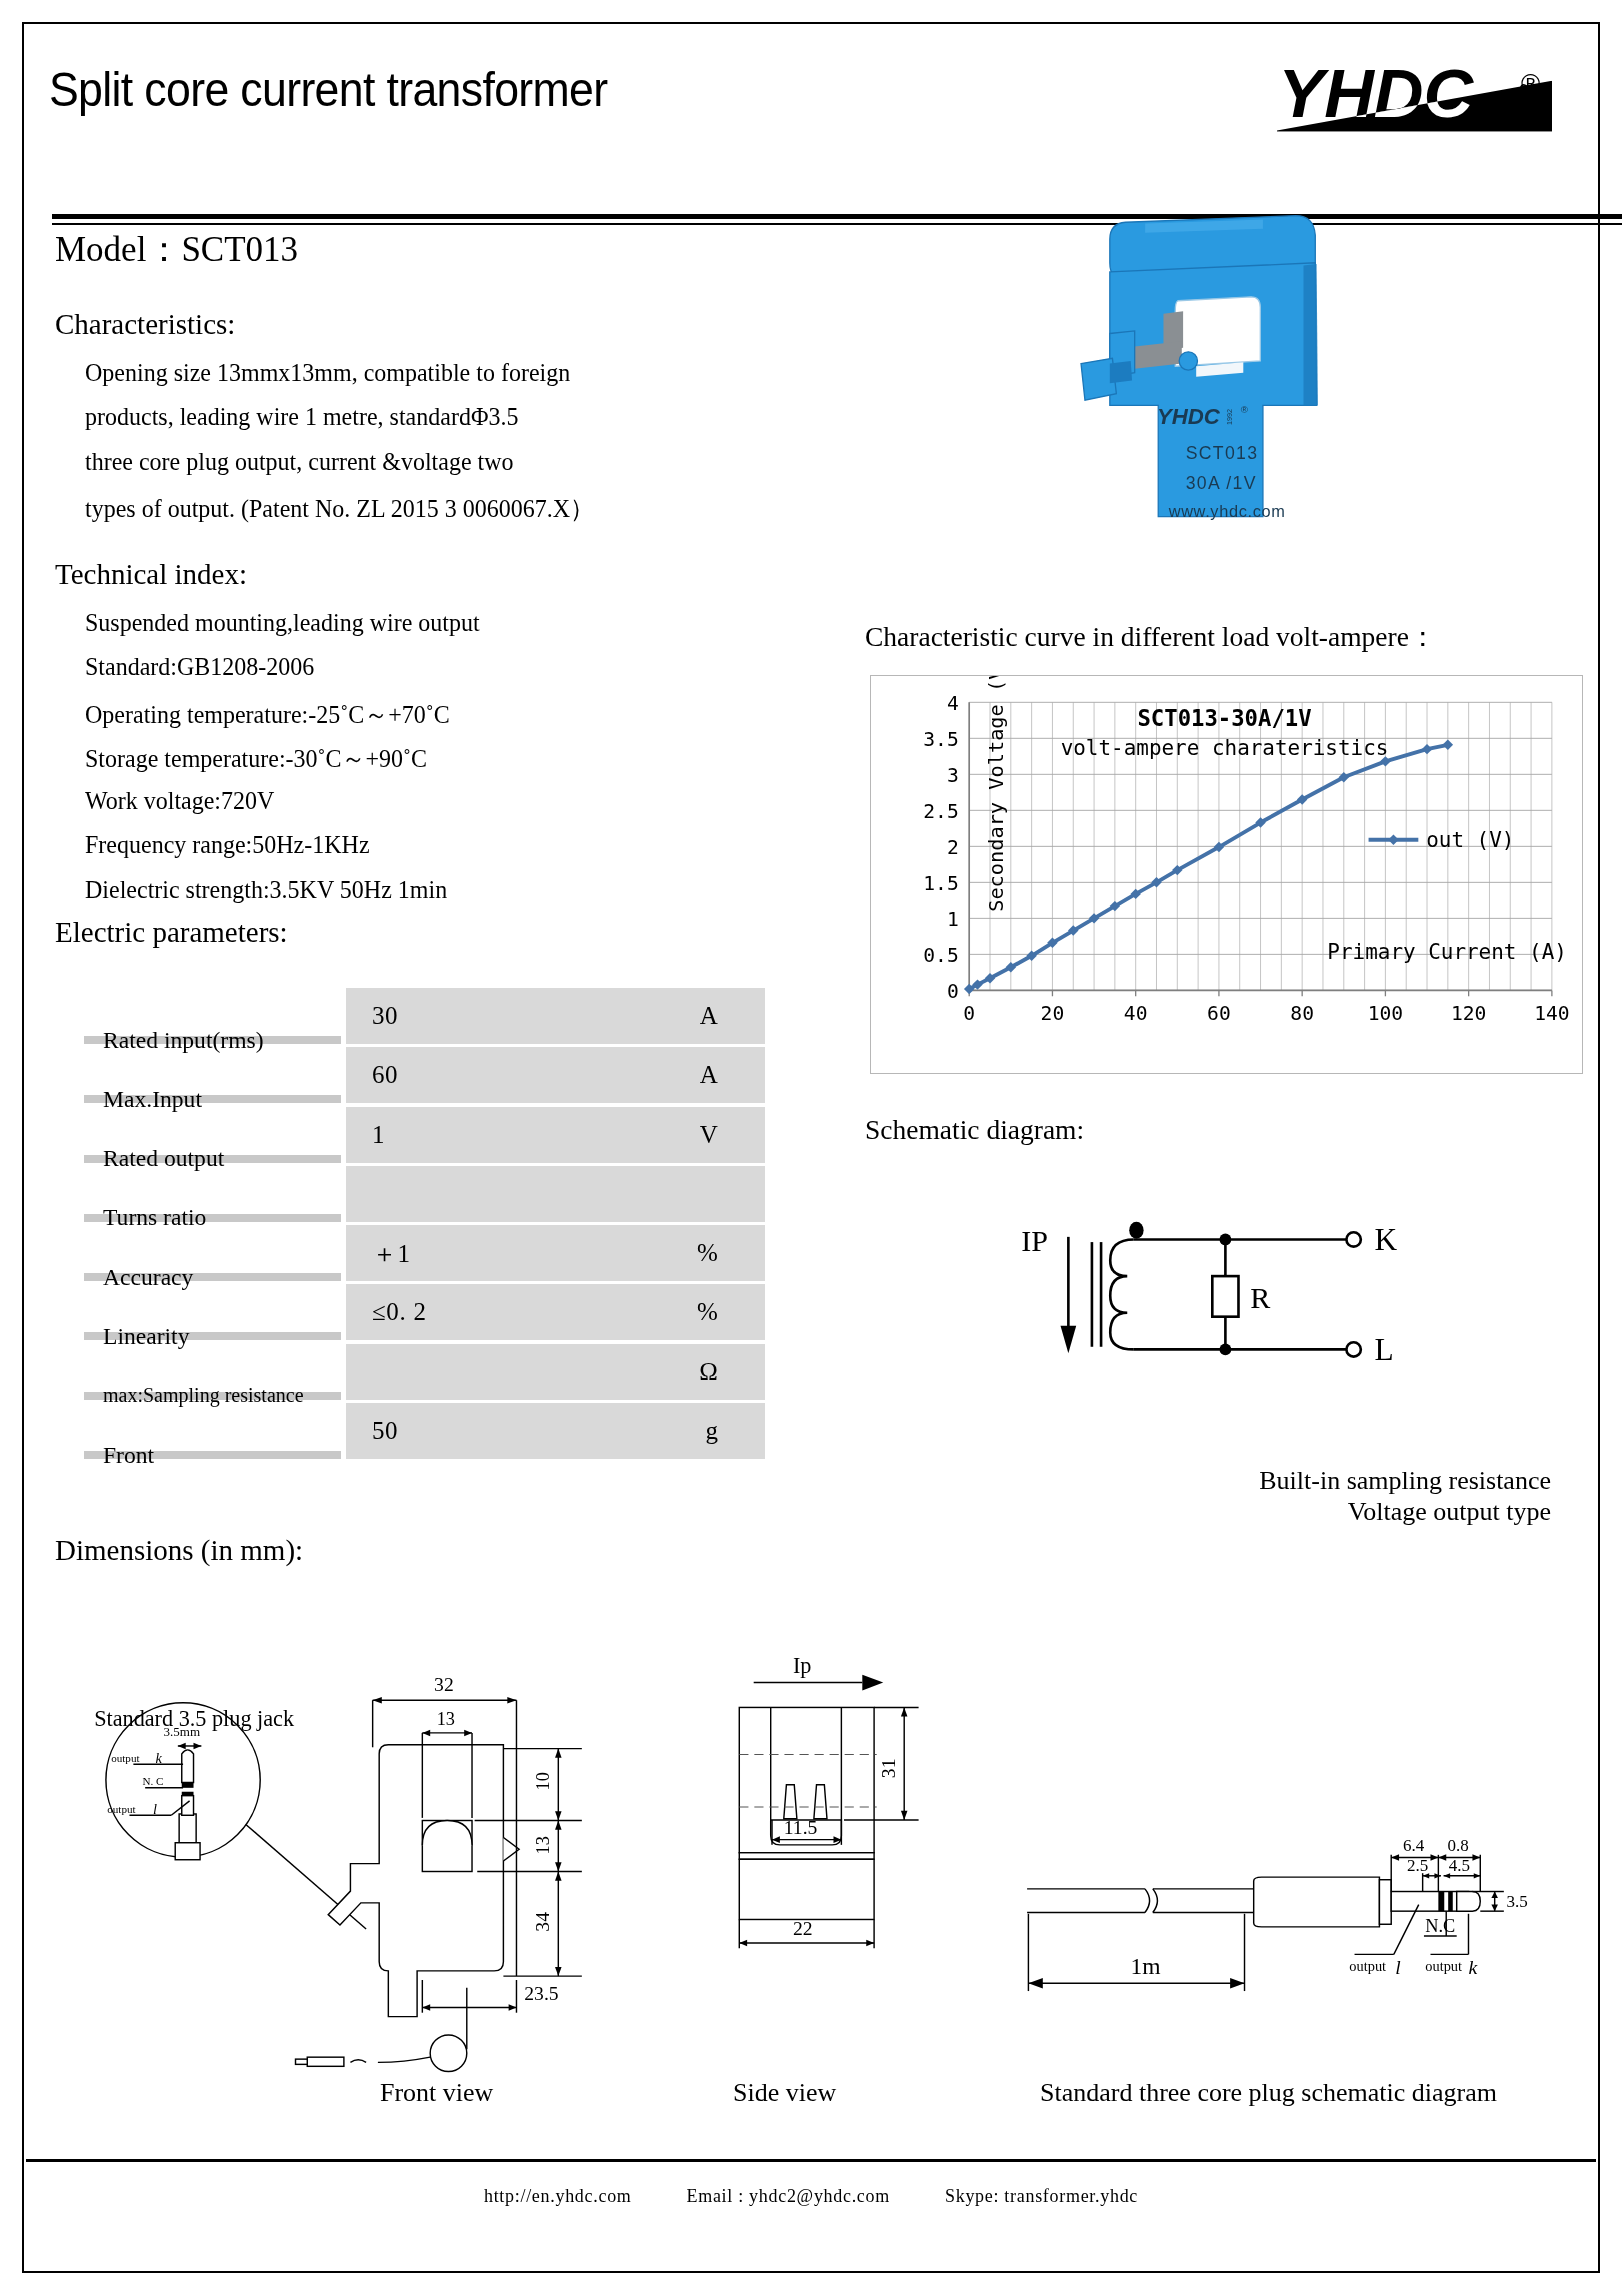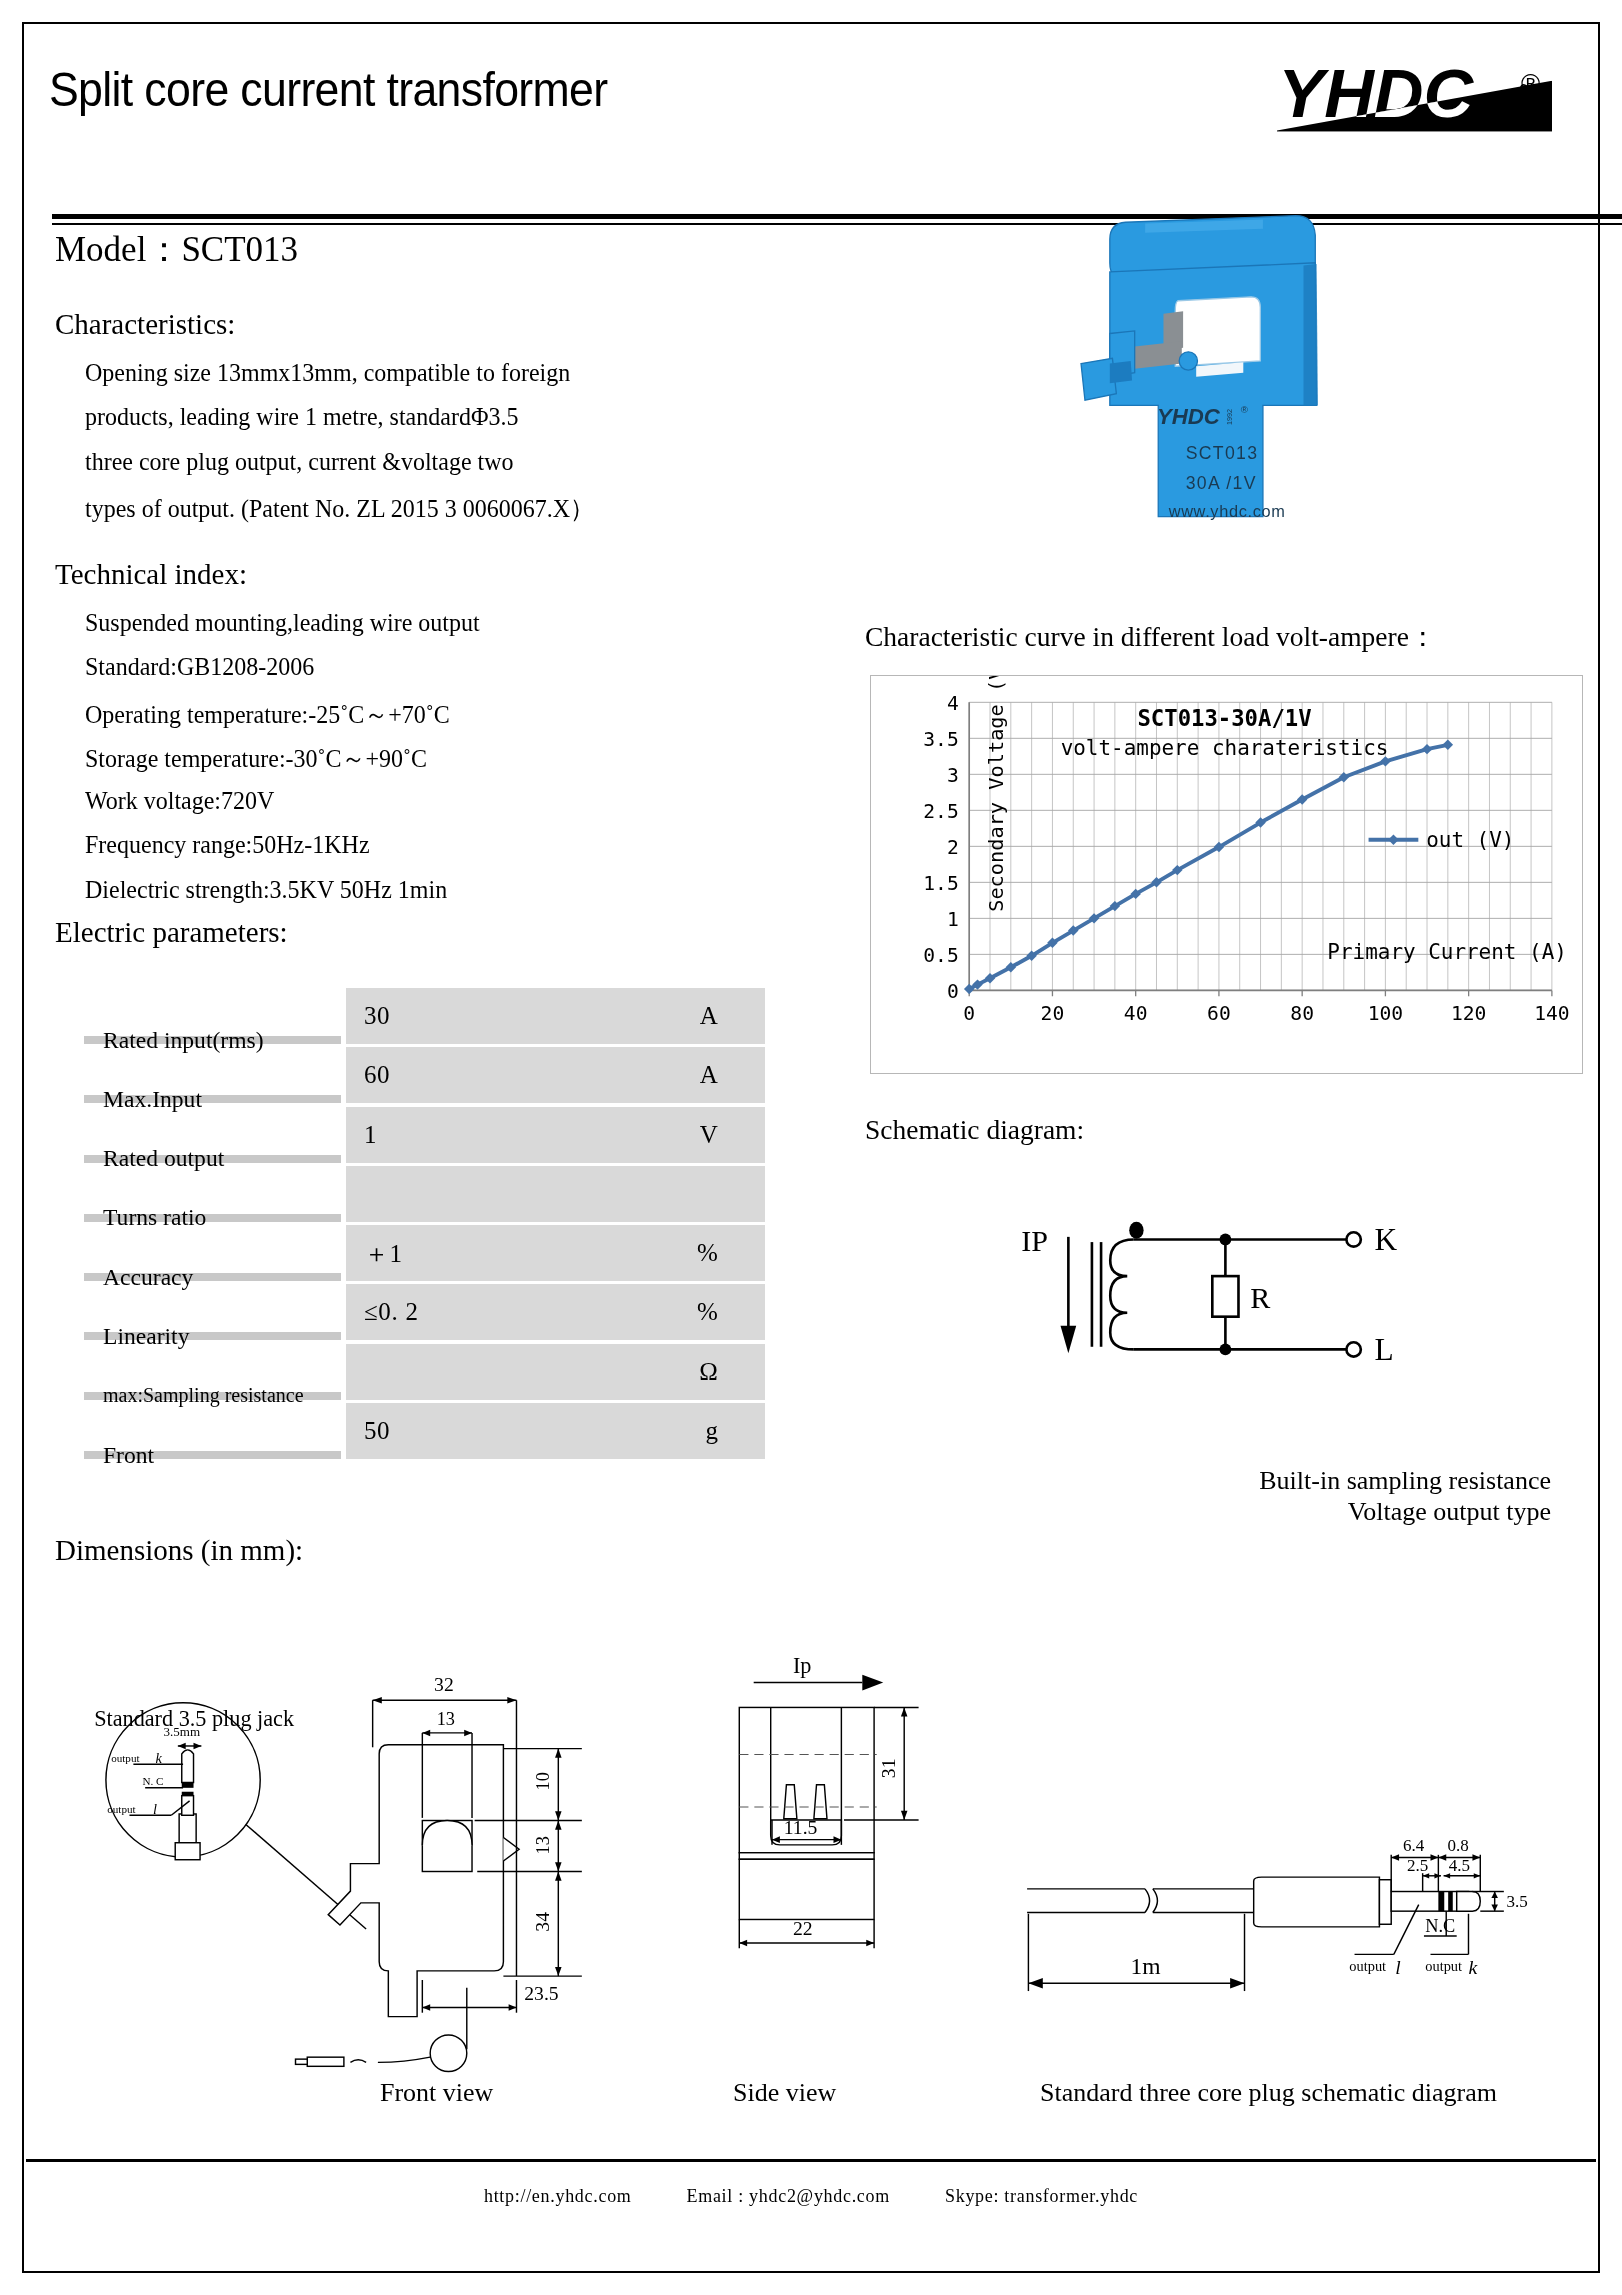--- a/index.html
+++ b/index.html
@@ -61,21 +61,21 @@
     width: 257px; background: #c8c8c8;
     display: flex; align-items: center; padding-left: 19px;
     font-size: 23.6px; white-space: nowrap; margin-top: 48px;
   }
   .tcell-label.small { font-size: 20px; }
   .tcell-val {
     flex: 1; background: #d9d9d9; margin-left: 4.6px;
     display: flex; align-items: center; justify-content: space-between;
     padding: 0 27.5px 0 18.3px; font-size: 25px;
   }
-  .tval { letter-spacing: 0.7px; }
+  .tval { letter-spacing: 0.7px; margin-left: 8px; }
   .tunit { font-size: 25px; padding-right: 19.6px; }
 
   .dims-head { position: absolute; left: 55px; top: 1534px; font-size: 29px; }
 
   
   .photo { position: absolute; left: 1047px; top: 209px; width: 301px; height: 406px; }
   .curve-head { position: absolute; left: 865px; top: 619px; font-size: 27.5px; white-space: nowrap; }
 
   .chartbox {
     position: absolute; left: 870px; top: 675px;

